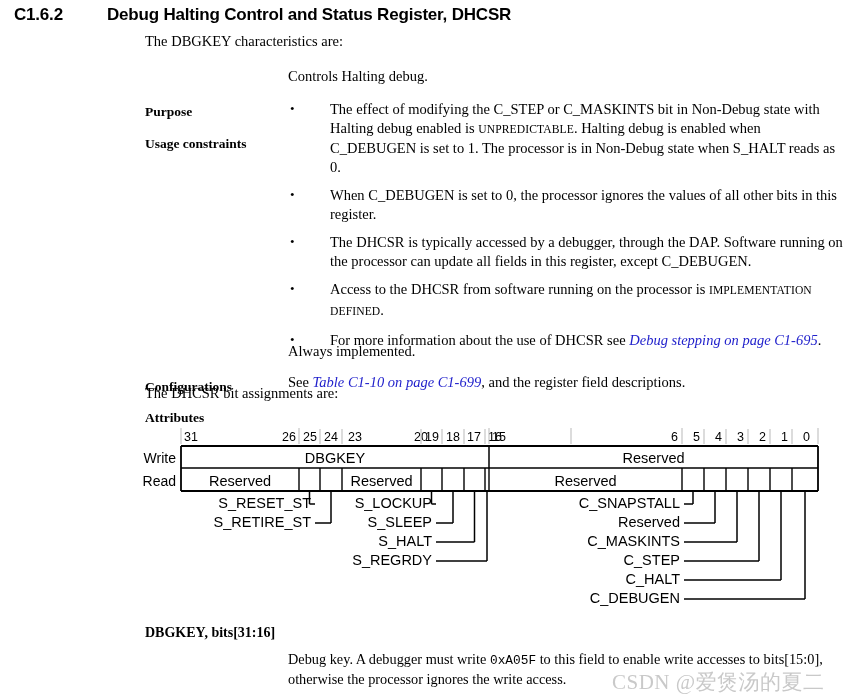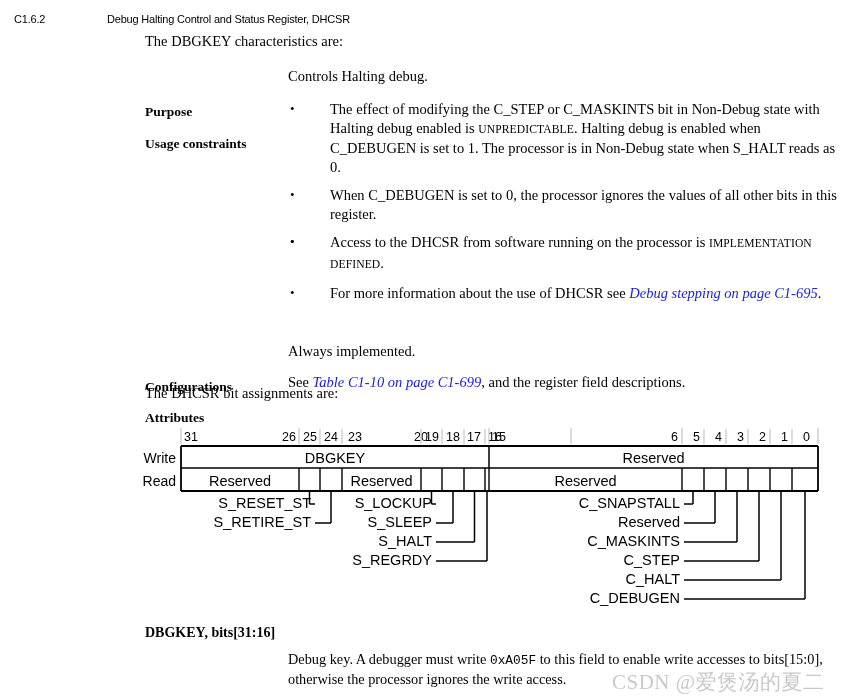--- a/index.html
+++ b/index.html
@@ -16,24 +16,23 @@
     overflow: hidden;
   }
 
   
   .sec-head {
     position: absolute;
     top: 5px;
     left: 14px;
     width: 820px;
     font-family: "Liberation Sans", sans-serif;
-    font-weight: normal;
-    font-size: 11px;
+    font-weight: bold;
+    font-size: 17px;
     letter-spacing: -0.2px;
-    margin-top: 8px;
   }
   .sec-num {
     display: inline-block;
     width: 93px;
     vertical-align: top;
   }
   .sec-title { display: inline-block; }
 
   
   .intro {
@@ -148,21 +147,21 @@
   <div class="defterm">Purpose</div>
   <div class="defbody">Controls Halting debug.</div>
 </div>
 
 <div class="defrow" style="top:100px;">
   <div class="defterm">Usage constraints</div>
   <div class="defbody">
     <div class="bullets" id="usage-bullets">
         <div class="bullet"><span class="dot">•</span><span>The effect of modifying the C_STEP or C_MASKINTS bit in Non-Debug state with Halting debug enabled is </span><span class="sc">UNPREDICTABLE</span><span>. Halting debug is enabled when C_DEBUGEN is set to 1. The processor is in Non-Debug state when S_HALT reads as 0.</span></div>
         <div class="bullet"><span class="dot">•</span><span>When C_DEBUGEN is set to 0, the processor ignores the values of all other bits in this register.</span></div>
-        <div class="bullet"><span class="dot">•</span></div>
+        <div class="bullet"><span class="dot">•</span><span>The DHCSR is typically accessed by a debugger, through the DAP. Software running on the processor can update all fields in this register, except C_DEBUGEN.</span></div>
         <div class="bullet"><span class="dot">•</span><span>Access to the DHCSR from software running on the processor is </span><span class="sc">IMPLEMENTATION DEFINED</span><span>.</span></div>
         <div class="bullet"><span class="dot">•</span><span>For more information about the use of DHCSR see </span><span class="link-i">Debug stepping</span><span class="link"> on page C1-695</span><span>.</span></div>
       </div>
   </div>
 </div>
 
 <div class="defrow" style="top:343px;">
   <div class="defterm">Configurations</div>
   <div class="defbody">Always implemented.</div>
 </div>

